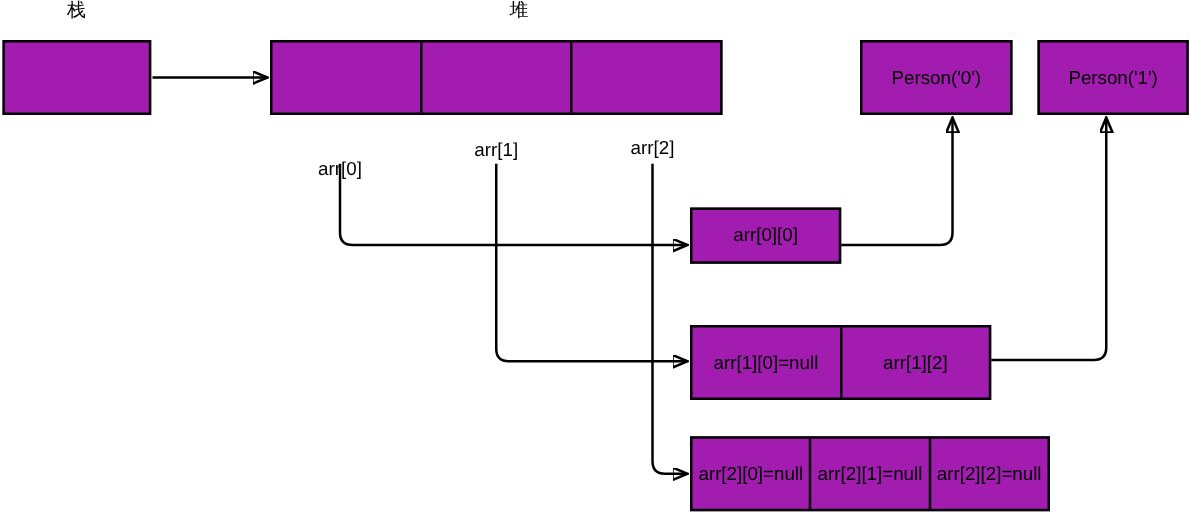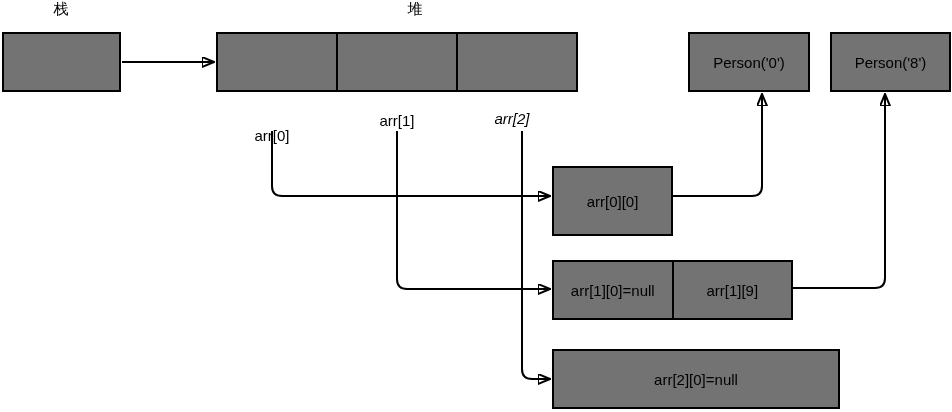--- a/index.html
+++ b/index.html
@@ -13,21 +13,21 @@
     width: 952px;
     height: 412px;
     background: #ffffff;
     overflow: hidden;
     color: #000000;
     font-size: 15px;
   }
   .box {
     position: absolute;
     border: 2px solid #000000;
-    background: #737373;
+    background: #a21caf;
     box-sizing: border-box;
     display: flex;
     align-items: stretch;
   }
   .cell {
     flex: 1 1 0;
     display: flex;
     align-items: center;
     justify-content: center;
     border-right: 2px solid #000000;
@@ -66,40 +66,42 @@
   </div>
 
   <div class="box" style="left:216px; top:32px; width:362px; height:60px;">
     <div class="cell"></div>
     <div class="cell"></div>
     <div class="cell"></div>
   </div>
 
   <div class="label" style="left:212px; top:127px; width:120px;">arr[0]</div>
   <div class="label" style="left:337px; top:112px; width:120px;">arr[1]</div>
-  <div class="label" style="left:452px; top:110px; width:120px;font-style:italic;">arr[2]</div>
+  <div class="label" style="left:462px; top:110px; width:120px;">arr[2]</div>
 
   <div class="box" style="left:688px; top:32px; width:122px; height:60px;">
     <div class="cell">Person('0')</div>
   </div>
   <div class="box" style="left:830px; top:32px; width:121px; height:60px;">
-    <div class="cell">Person('8')</div>
+    <div class="cell">Person('1')</div>
   </div>
 
-  <div class="box" style="left:552px; top:166px; width:121px; height:70px;">
+  <div class="box" style="left:552px; top:166px; width:121px; height:45px;">
     <div class="cell">arr[0][0]</div>
   </div>
 
   <div class="box" style="left:552px; top:260px; width:241px; height:60px;">
     <div class="cell">arr[1][0]=null</div>
-    <div class="cell">arr[1][9]</div>
+    <div class="cell">arr[1][2]</div>
   </div>
 
   <div class="box" style="left:552px; top:349px; width:288px; height:60px;">
     <div class="cell">arr[2][0]=null</div>
+    <div class="cell">arr[2][1]=null</div>
+    <div class="cell">arr[2][2]=null</div>
   </div>
 
   <svg class="wires" viewBox="0 0 952 412" xmlns="http://www.w3.org/2000/svg">
     <defs>
       <marker id="arrow" markerWidth="13" markerHeight="11" refX="11" refY="5" orient="auto" markerUnits="userSpaceOnUse">
         <path d="M0,0 L12,5 L0,10 z" fill="#000000" stroke="none"></path>
       </marker>
     </defs>
 
     <path d="M122 62 H213" marker-end="url(#arrow)"></path>

